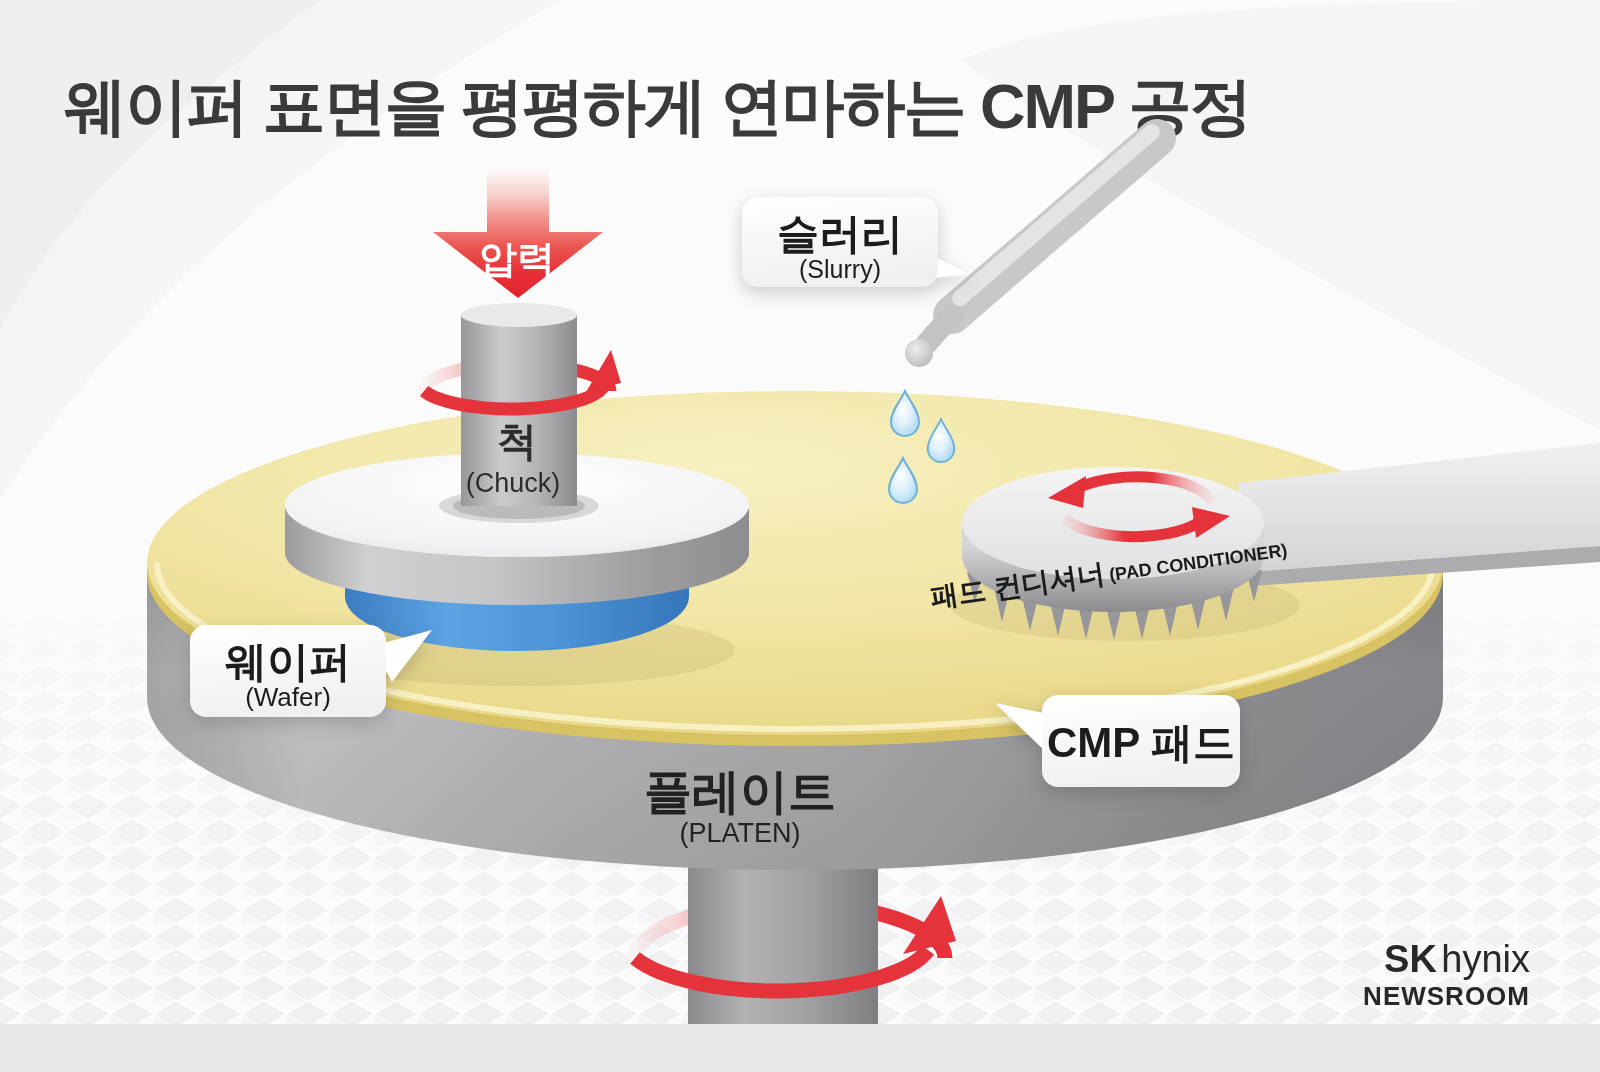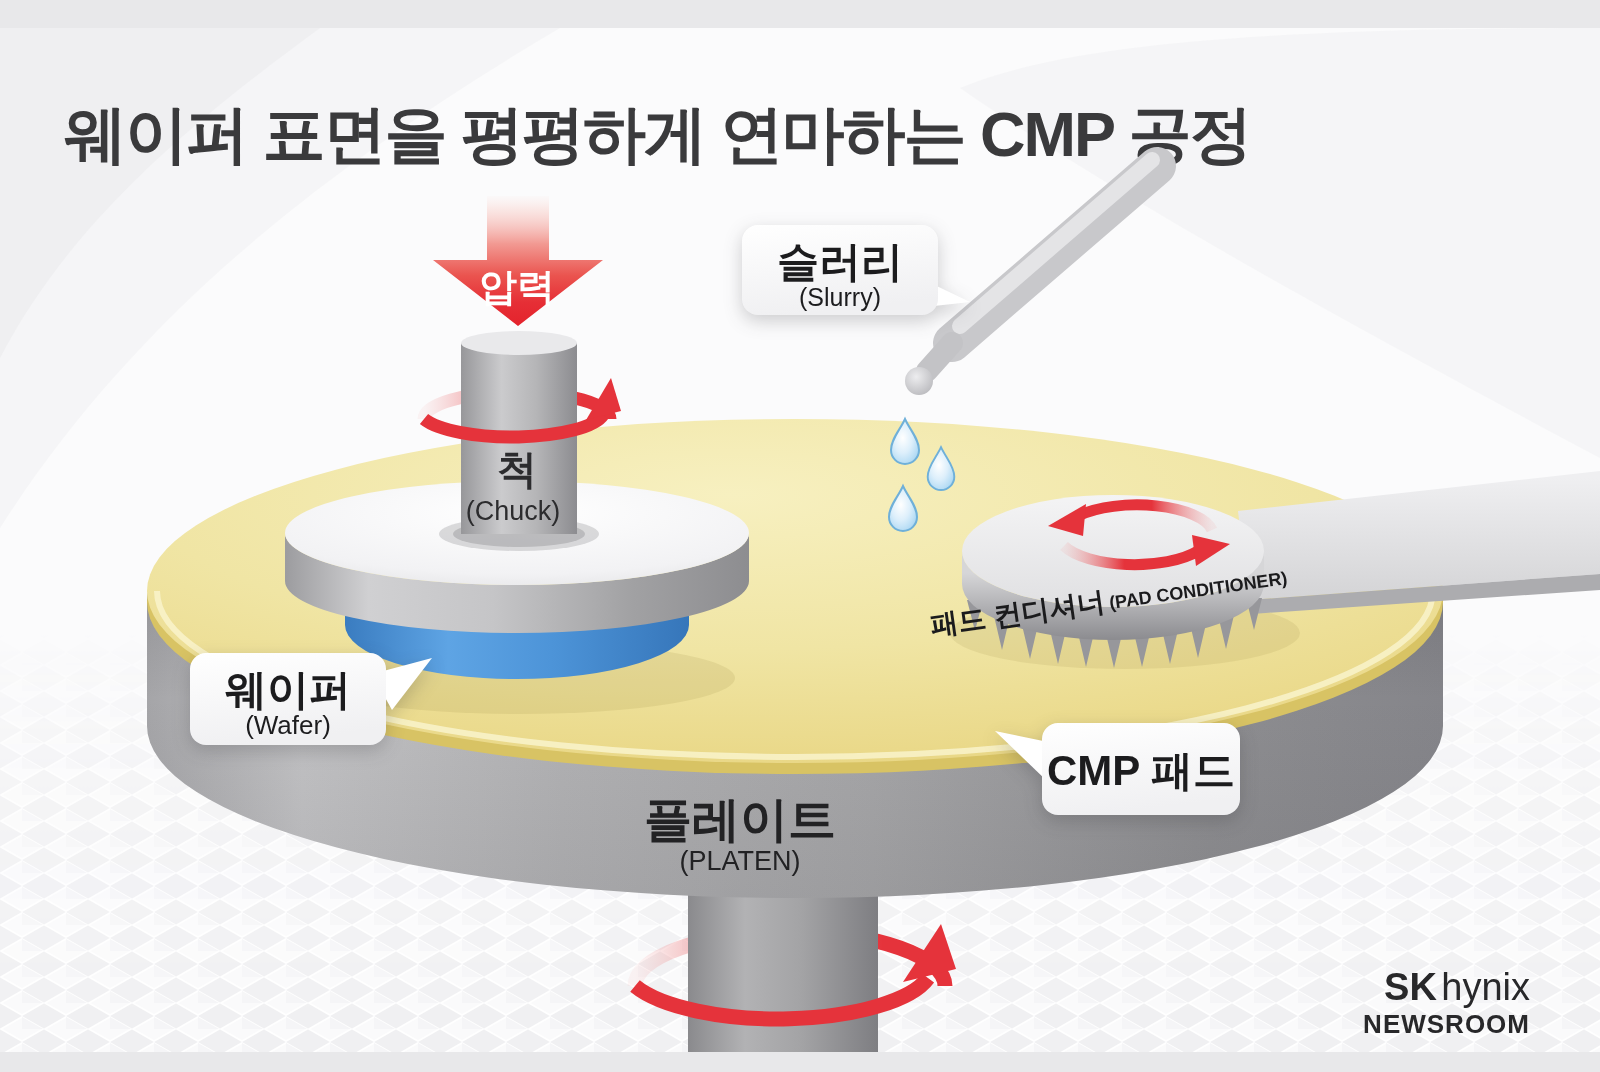--- a/index.html
+++ b/index.html
@@ -1,20 +1,19 @@
 <!DOCTYPE html>
 <html><head>
 <meta charset="utf-8">
 <style>
   html,body{margin:0;padding:0;background:#e8e8ea;}
   #stage{
     position:relative;width:1600px;height:1024px;overflow:hidden;
     background:#8b5cf6;
     font-family:"Liberation Sans","DejaVu Sans",sans-serif;
-    margin-top:28px;
   }
   svg{position:absolute;left:0;top:0;}
   text{font-family:"Liberation Sans","DejaVu Sans",sans-serif;}
   .shadowed{filter:drop-shadow(0 6px 9px rgba(40,40,45,.22));}
 </style>
 </head>
 <body>
 
 <div id="stage">
 <svg width="1600" height="1072" viewBox="0 0 1600 1072">

